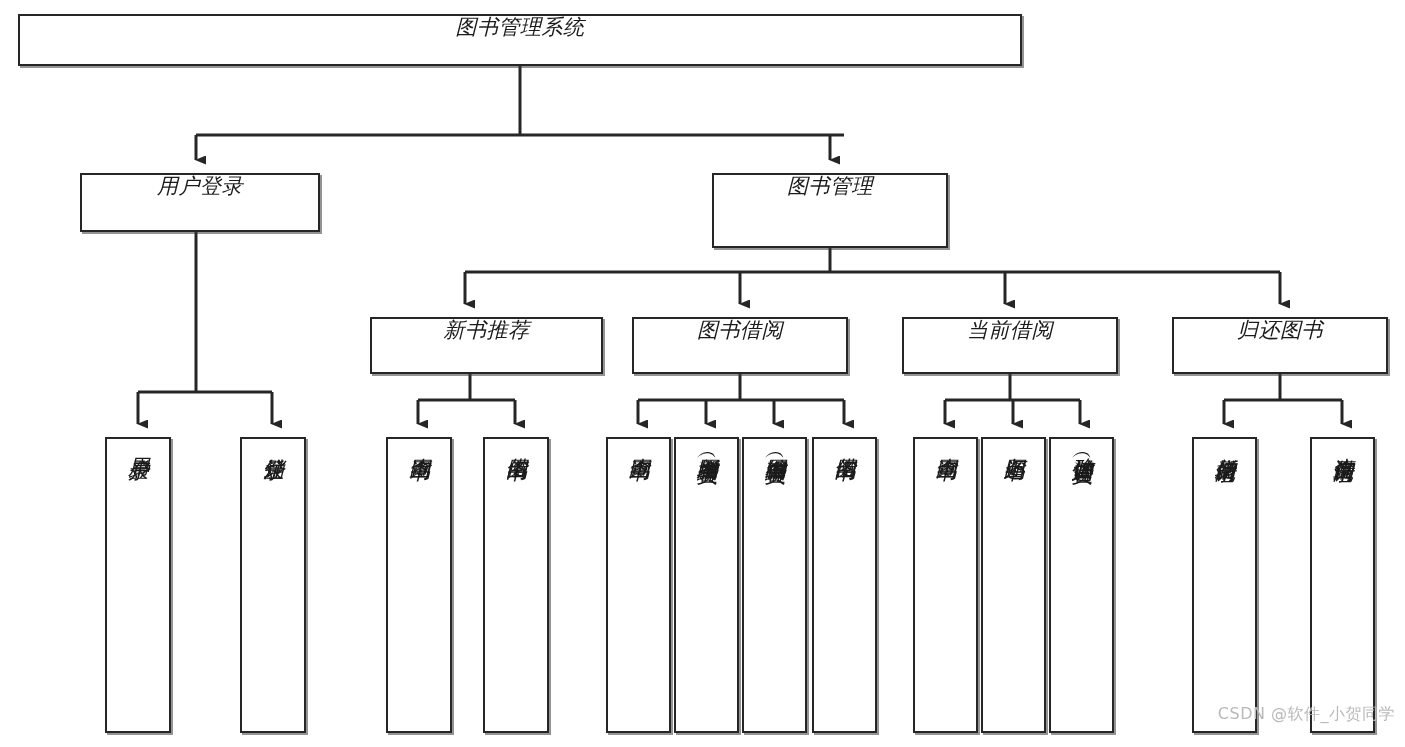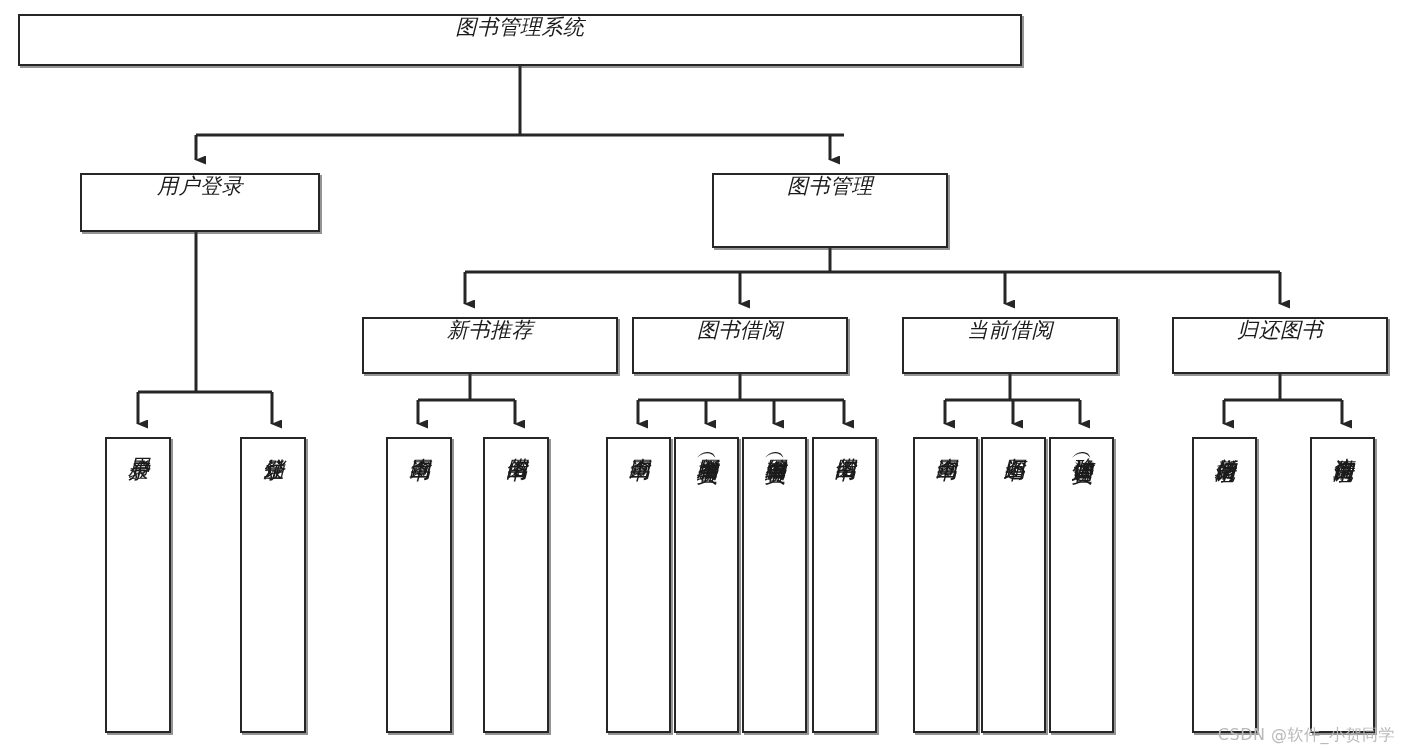--- a/index.html
+++ b/index.html
@@ -54,21 +54,21 @@
     letter-spacing: 1px;
     white-space: nowrap;
     text-align: center;
   }
   .leaf-box .node-label-v {
     padding: 2px 0;
   }
   .watermark {
     position: absolute;
     right: 10px;
-    bottom: 1px;
+    bottom: 22px;
     font-size: 16px;
     color: #b9b9b9;
     white-space: nowrap;
     letter-spacing: 0.5px;
     margin-left: 37px;
   }
 </style>
 </head>
 <body>
 
@@ -128,21 +128,21 @@
     <span class="node-label-h">图书管理系统</span>
   </div>
 
   <div class="node-box" style="left:80px; top:173px; width:240px; height:59px;">
     <span class="node-label-h">用户登录</span>
   </div>
   <div class="node-box" style="left:712px; top:173px; width:236px; height:75px;">
     <span class="node-label-h">图书管理</span>
   </div>
 
-  <div class="node-box" style="left:362px; top:317px; width:256px; height:57px;">
+  <div class="node-box" style="left:370px; top:317px; width:233px; height:57px;">
     <span class="node-label-h">新书推荐</span>
   </div>
   <div class="node-box" style="left:902px; top:317px; width:216px; height:57px;">
     <span class="node-label-h">当前借阅</span>
   </div>
   <div class="node-box" style="left:632px; top:317px; width:216px; height:57px;">
     <span class="node-label-h">图书借阅</span>
   </div>
   <div class="node-box" style="left:1172px; top:317px; width:216px; height:57px;">
     <span class="node-label-h">归还图书</span>

